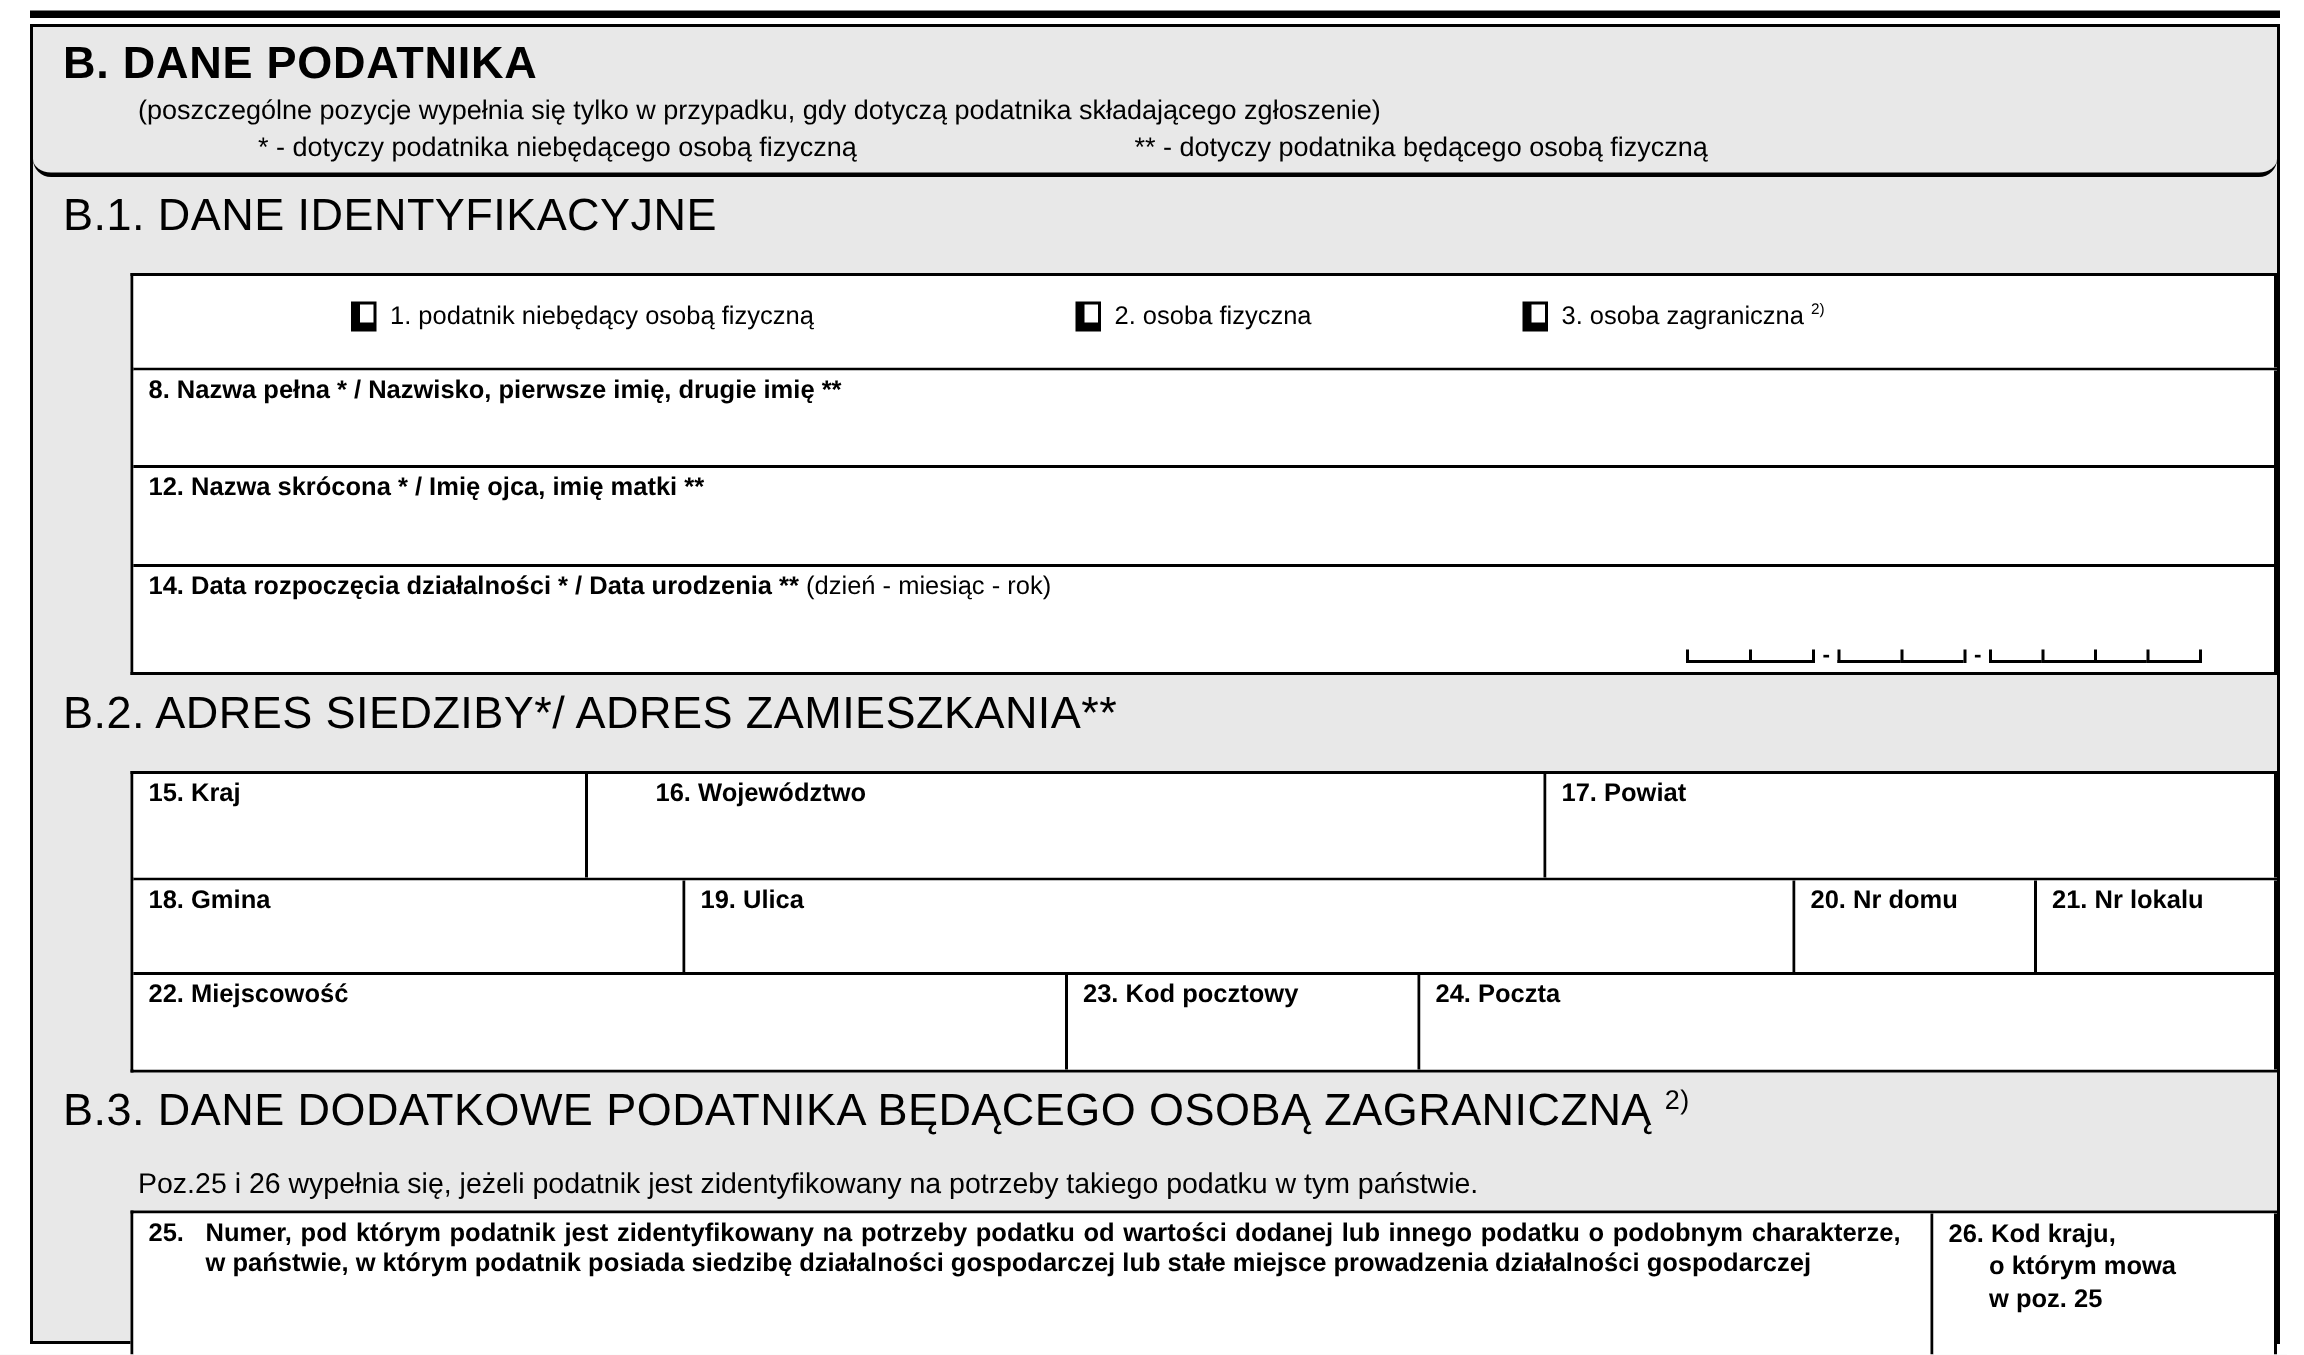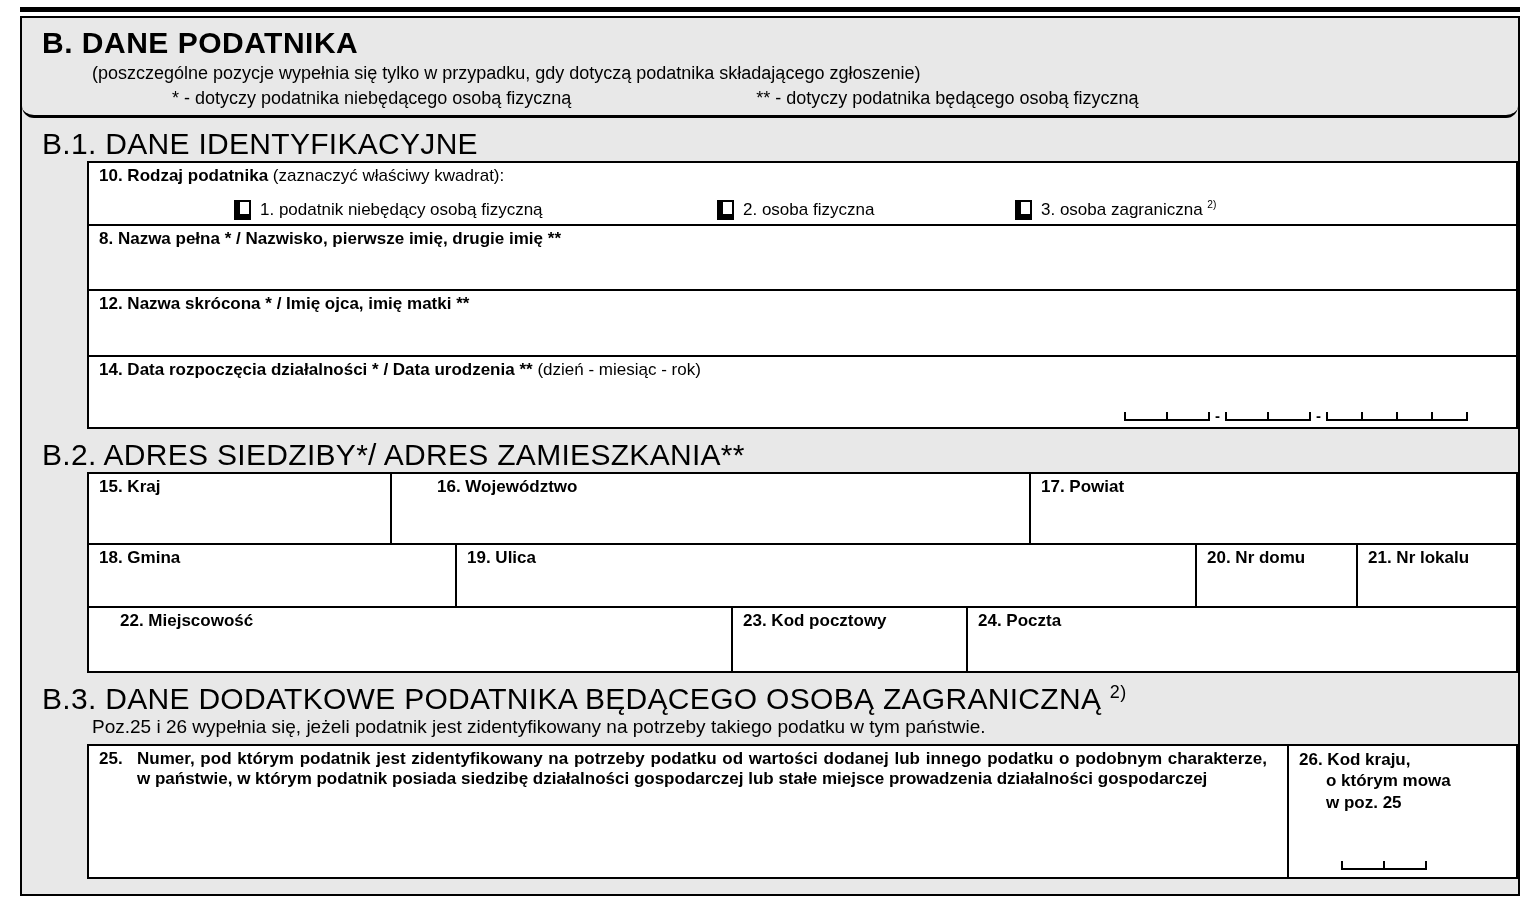--- a/index.html
+++ b/index.html
@@ -22,21 +22,21 @@
     border: 2px solid #000;
     background: #e8e8e8;
   }
   
   .hdr-b { border-bottom: 3px solid #000; padding: 8px 0 6px 0; border-radius: 12px; }
   .hdr-b .title { font-size: 30px; font-weight: bold; padding-left: 20px; letter-spacing: 0.5px; }
   .hdr-b .subtitle { font-size: 18px; padding-left: 70px; margin-top: 3px; }
   .hdr-b .legend { display: flex; padding-left: 150px; margin-top: 4px; font-size: 18px; }
   .hdr-b .legend .lg2 { margin-left: 185px; }
   
-  .sec-title { font-size: 30px; font-weight: normal; padding: 9px 0 0 20px; letter-spacing: 0.3px; }
+  .sec-title { font-size: 30px; font-weight: normal; padding: 9px 0 21px 20px; letter-spacing: 0.3px; }
   .sec-sub { font-size: 19px; padding: 0 0 6px 70px; }
   .sup { font-size: 0.6em; vertical-align: super; line-height: 0; }
   
   .tbl {
     margin-left: 65px;
     border: 2px solid #000;
     border-right: none;
     background: #fff;
   }
   .row { display: flex; border-bottom: 2px solid #000; }
@@ -93,21 +93,20 @@
         <span class="lg2">** - dotyczy podatnika będącego osobą fizyczną</span>
       </div>
     </div>
 
     <div class="sec-title">B.1. DANE IDENTYFIKACYJNE</div>
 
     <div class="tbl">
 
       <div class="row" style="min-height:63px;">
         <div class="cell grow">
-          <div class="lbl"><span>10. Rodzaj podatnika </span><span class="reg">(zaznaczyć właściwy kwadrat):</span></div>
           <div class="opts">
             <div class="opt" style="left:135px;">
               <span class="ckb"></span>
               <span class="olbl">1. podatnik niebędący osobą fizyczną</span>
             </div>
             <div class="opt" style="left:618px;align-items:center;">
               <span class="ckb"></span>
               <span class="olbl">2. osoba fizyczna</span>
             </div>
             <div class="opt" style="left:916px;">
@@ -179,21 +178,21 @@
         <div class="cell" style="width:740px;">
           <div class="lbl">19. Ulica</div>
         </div>
         <div class="cell" style="width:161px;">
           <div class="lbl">20. Nr domu</div>
         </div>
         <div class="cell grow">
           <div class="lbl">21. Nr lokalu</div>
         </div>
       </div>
-      <div class="row" style="height:63px;padding-left:21px;">
+      <div class="row" style="height:63px;">
         <div class="cell" style="width:623px;">
           <div class="lbl">22. Miejscowość</div>
         </div>
         <div class="cell" style="width:235px;">
           <div class="lbl">23. Kod pocztowy</div>
         </div>
         <div class="cell grow">
           <div class="lbl">24. Poczta</div>
         </div>
       </div>

